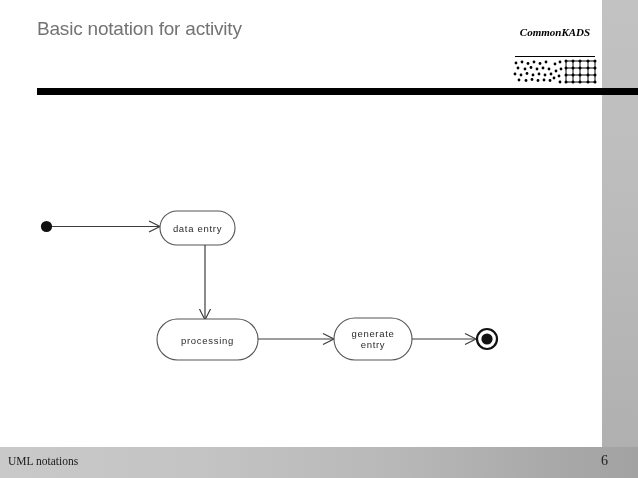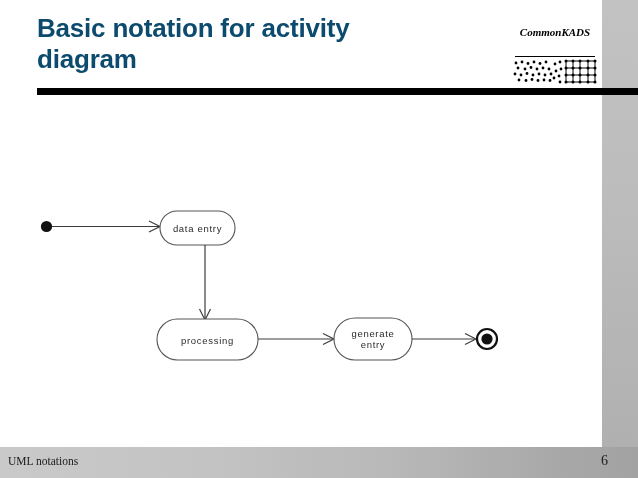--- a/index.html
+++ b/index.html
@@ -32,24 +32,24 @@
     left: 0; top: 0;
     width: 602px;
     height: 88px;
     background: #ffffff;
   }
   #title {
     position: absolute;
     left: 37px;
     top: 13px;
     width: 440px;
-    font-size: 26px;
+    font-size: 19px;
     line-height: 31px;
-    font-weight: bold;
-    color: #0c4a6e;
+    font-weight: normal;
+    color: #737373;
     letter-spacing: -0.2px;
   }
 
   
   #logo {
     position: absolute;
     left: 513px;
     top: 26px;
     width: 84px;
     height: 46px;
@@ -134,21 +134,20 @@
 </head>
 <body>
 
 <div id="slide">
 
   <div id="right-band"></div>
 
   <div id="header">
     <div id="title">
       <div>Basic notation for activity</div>
-      <div>diagram</div>
     </div>
 
     <div id="logo">
       <div id="logo-word">CommonKADS</div>
       <svg id="logo-graphic" viewBox="0 0 84 26">
         <g fill="#000000">
 
           <circle cx="3" cy="4" r="1.4"></circle>
           <circle cx="9" cy="3" r="1.4"></circle>
           <circle cx="15" cy="4.5" r="1.4"></circle>

